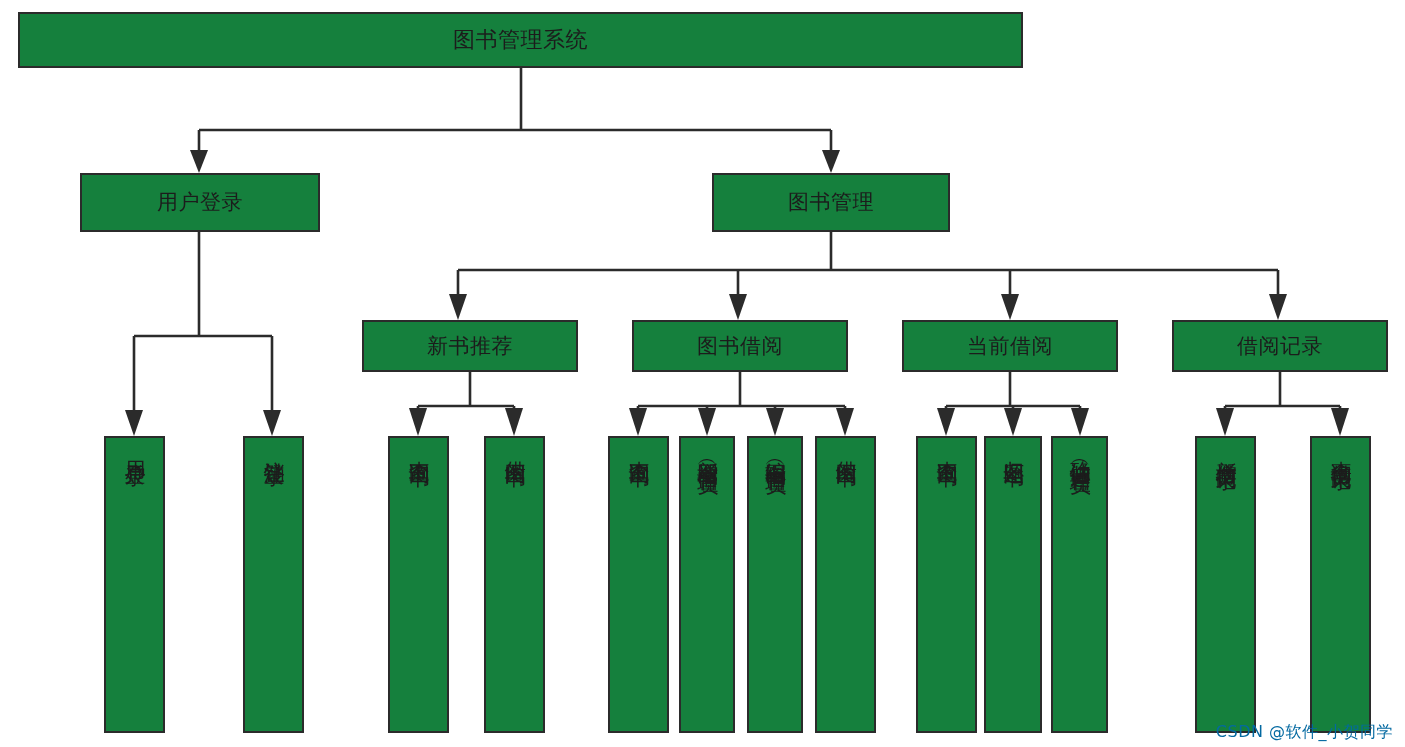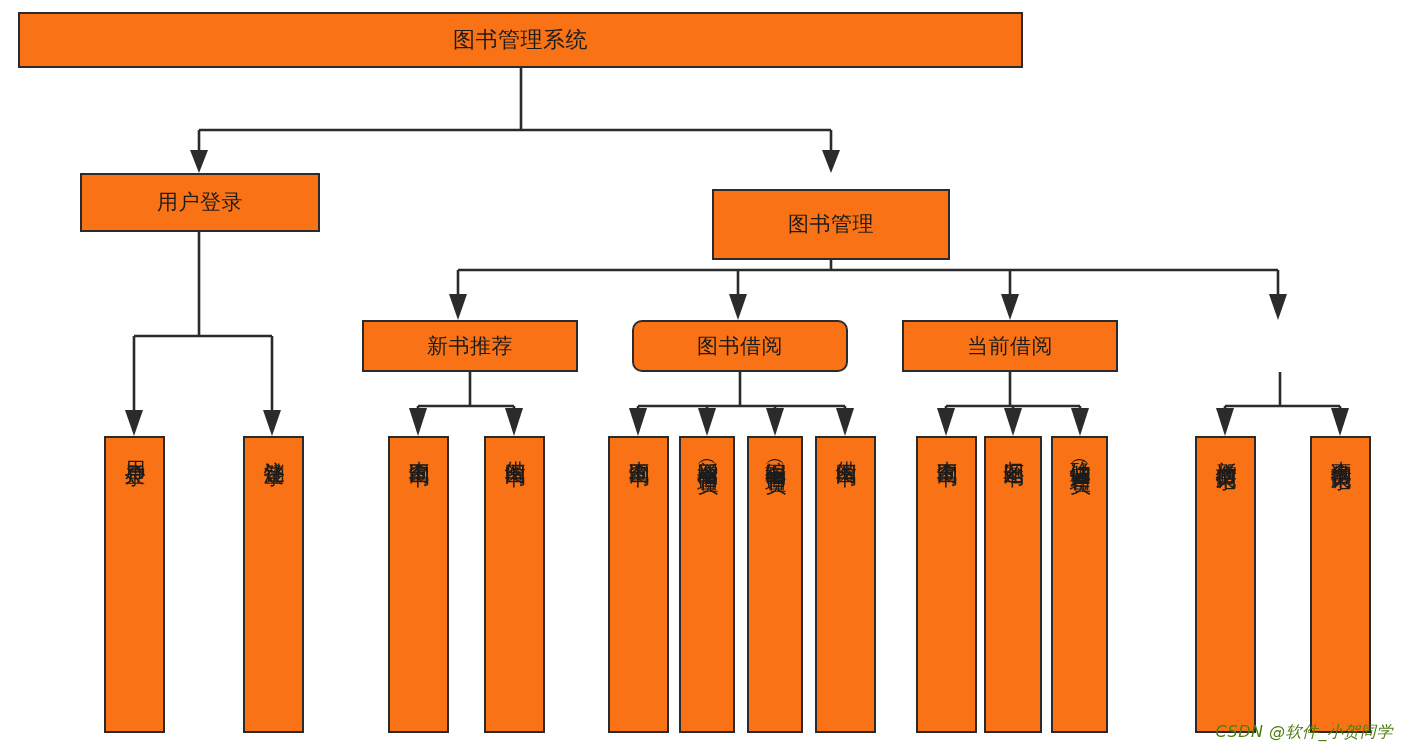--- a/index.html
+++ b/index.html
@@ -13,21 +13,21 @@
     width:1405px;
     height:747px;
     background:#ffffff;
     overflow:hidden;
   }
   
   .node{
     position:absolute;
     box-sizing:border-box;
     border:2px solid #2b2b2b;
-    background:#f97316;
+    background:#15803d;
     display:flex;
     align-items:center;
     justify-content:center;
     text-align:center;
     z-index:3;
   }
   .node .lbl{
     font-size:21px;
     line-height:1.25;
     color:#1c1c1c;
@@ -64,25 +64,24 @@
     stroke-width:2.6;
     fill:none;
   }
   #wires polygon{fill:#2b2b2b;}
   
   .watermark{
     position:absolute;
     right:12px;
     bottom:4px;
     font-size:16px;
-    color:#4d7c0f;
+    color:#0369a1;
     white-space:nowrap;
     z-index:5;
     letter-spacing:0.5px;
-    font-style:italic;
   }
 </style>
 </head>
 <body>
 
 <div id="canvas">
 
   <svg id="wires" viewBox="0 0 1405 747">
     <defs></defs>
 
@@ -148,33 +147,36 @@
     <polygon points="1331,408 1349,408 1340,436"></polygon>
   </svg>
 
   <div class="node root" style="left:18px;top:12px;width:1005px;height:56px;">
     <span class="lbl">图书管理系统</span>
   </div>
 
   <div class="node lvl2" style="left:80px;top:173px;width:240px;height:59px;">
     <span class="lbl">用户登录</span>
   </div>
-  <div class="node lvl2" style="left:712px;top:173px;width:238px;height:71px;margin-top:16px;">
+  <div class="node lvl2" style="left:712px;top:173px;width:238px;height:59px;">
     <span class="lbl">图书管理</span>
   </div>
 
   <div class="node lvl2" style="left:362px;top:320px;width:216px;height:52px;align-items:center;">
     <span class="lbl">新书推荐</span>
   </div>
-  <div class="node lvl2" style="left:632px;top:320px;width:216px;height:52px;border-radius:10px;">
+  <div class="node lvl2" style="left:632px;top:320px;width:216px;height:52px;">
     <span class="lbl">图书借阅</span>
   </div>
   <div class="node lvl2" style="left:902px;top:320px;width:216px;height:52px;text-align:right;">
     <span class="lbl">当前借阅</span>
   </div>
+  <div class="node lvl2" style="left:1172px;top:320px;width:216px;height:52px;">
+    <span class="lbl">借阅记录</span>
+  </div>
 
   <div class="node leaf" style="left:104px;top:436px;width:61px;height:297px;">
     <span class="lbl">用户登录</span>
   </div>
   <div class="node leaf" style="left:243px;top:436px;width:61px;height:297px;">
     <span class="lbl">注销登录</span>
   </div>
 
   <div class="node leaf" style="left:388px;top:436px;width:61px;height:297px;">
     <span class="lbl">查询图书</span>

